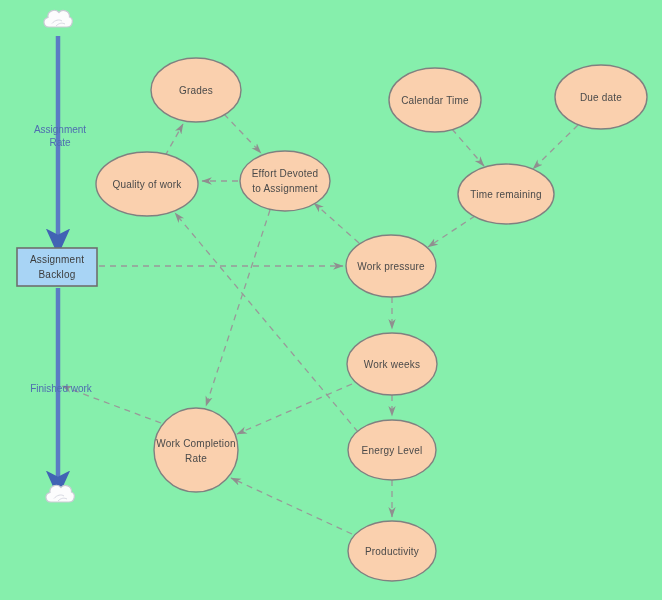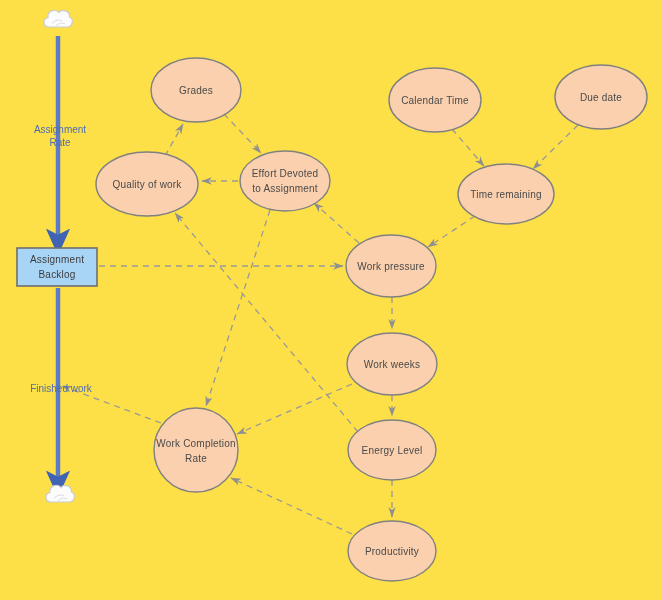--- a/index.html
+++ b/index.html
@@ -11,21 +11,21 @@
   body {
     width: 662px;
     height: 600px;
     font-family: "Liberation Sans", sans-serif;
     overflow: hidden;
   }
   #diagram-canvas {
     position: relative;
     width: 662px;
     height: 600px;
-    background: #fde047;
+    background: #86efac;
   }
   svg#diagram-svg {
     position: absolute;
     top: 0;
     left: 0;
     width: 662px;
     height: 600px;
     display: block;
   }
   .node-ellipse {

